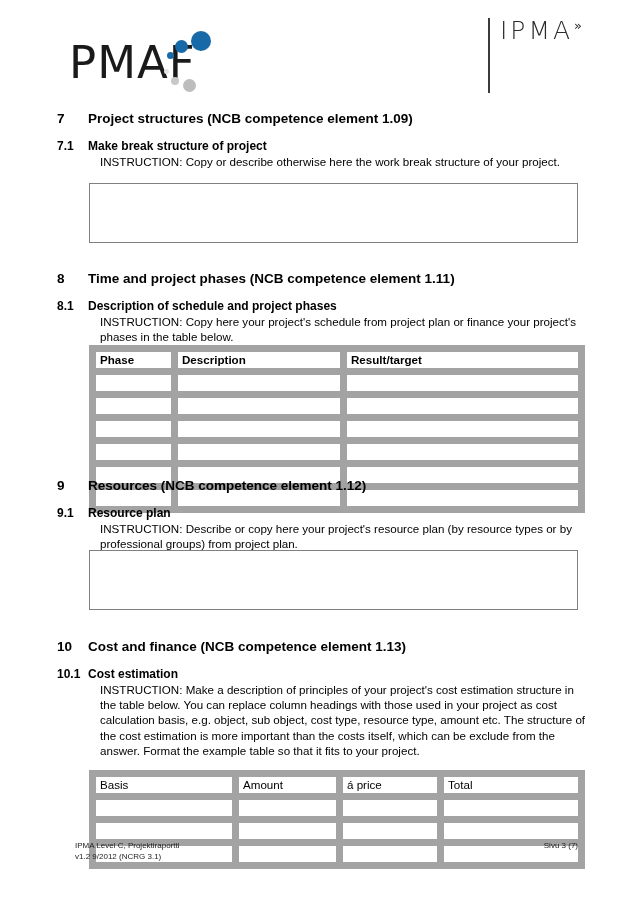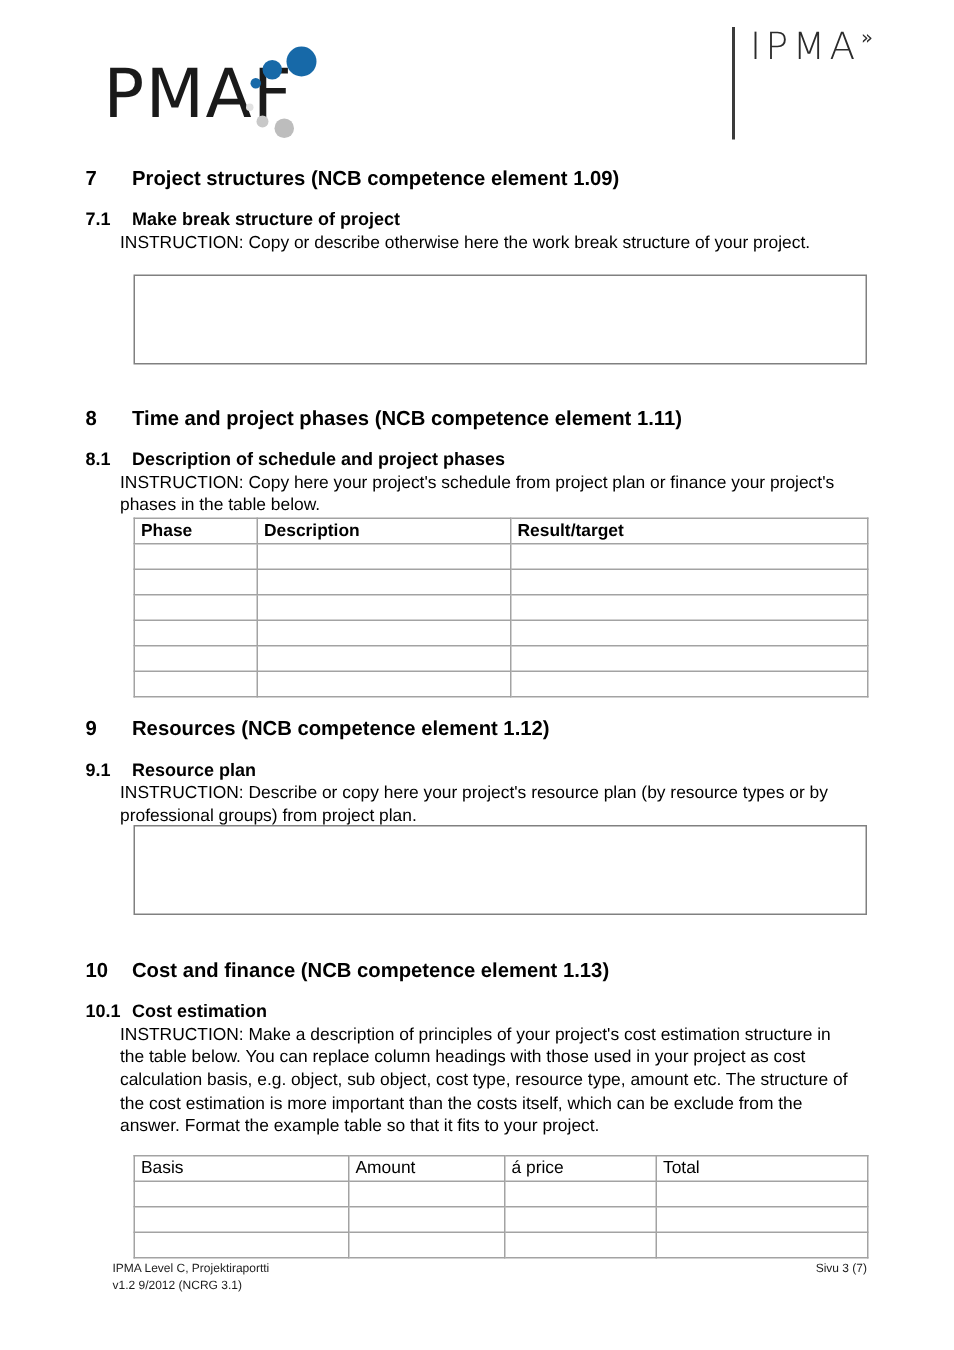--- a/index.html
+++ b/index.html
@@ -138,41 +138,41 @@
     top: 0;
   }
   .h2 .txt {
     position: absolute;
     left: 31px;
     top: 0;
   }
 
   .instr {
     position: absolute;
-    left: 80px;
+    left: 100px;
     font-size: 11.6px;
     line-height: 15.2px;
     color: #000;
   }
 
   .answerbox {
     position: absolute;
     border: 1px solid #808080;
     background: #ffffff;
   }
 
   
   table.doc-table {
     position: absolute;
     border-collapse: collapse;
     table-layout: fixed;
     background: #ffffff;
   }
   table.doc-table td, table.doc-table th {
-    border: 1px solid #a3a3a3;
+    border: 7px solid #a3a3a3;
     padding: 1px 4px;
     font-size: 11.6px;
     text-align: left;
     vertical-align: top;
     height: 14px;
     font-weight: normal;
   }
   table.doc-table th {
     font-weight: bold;
   }

